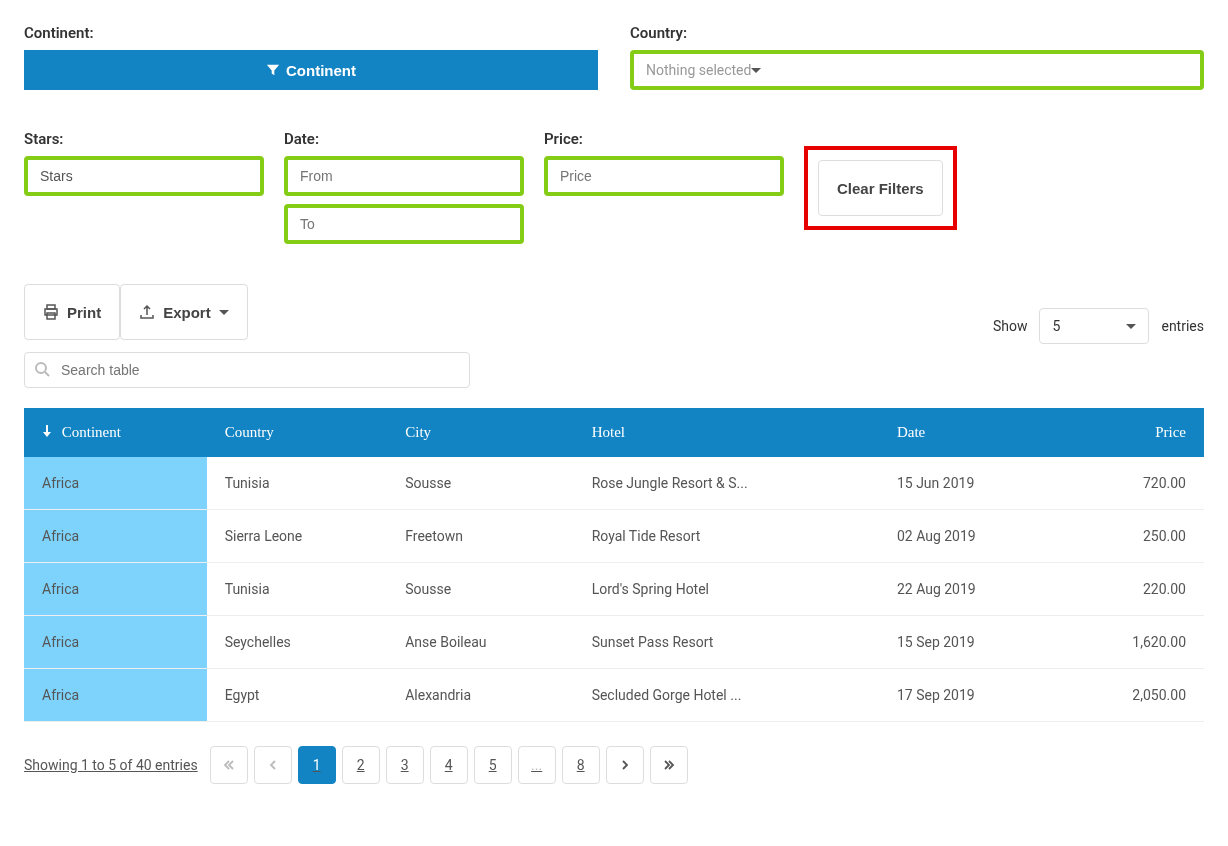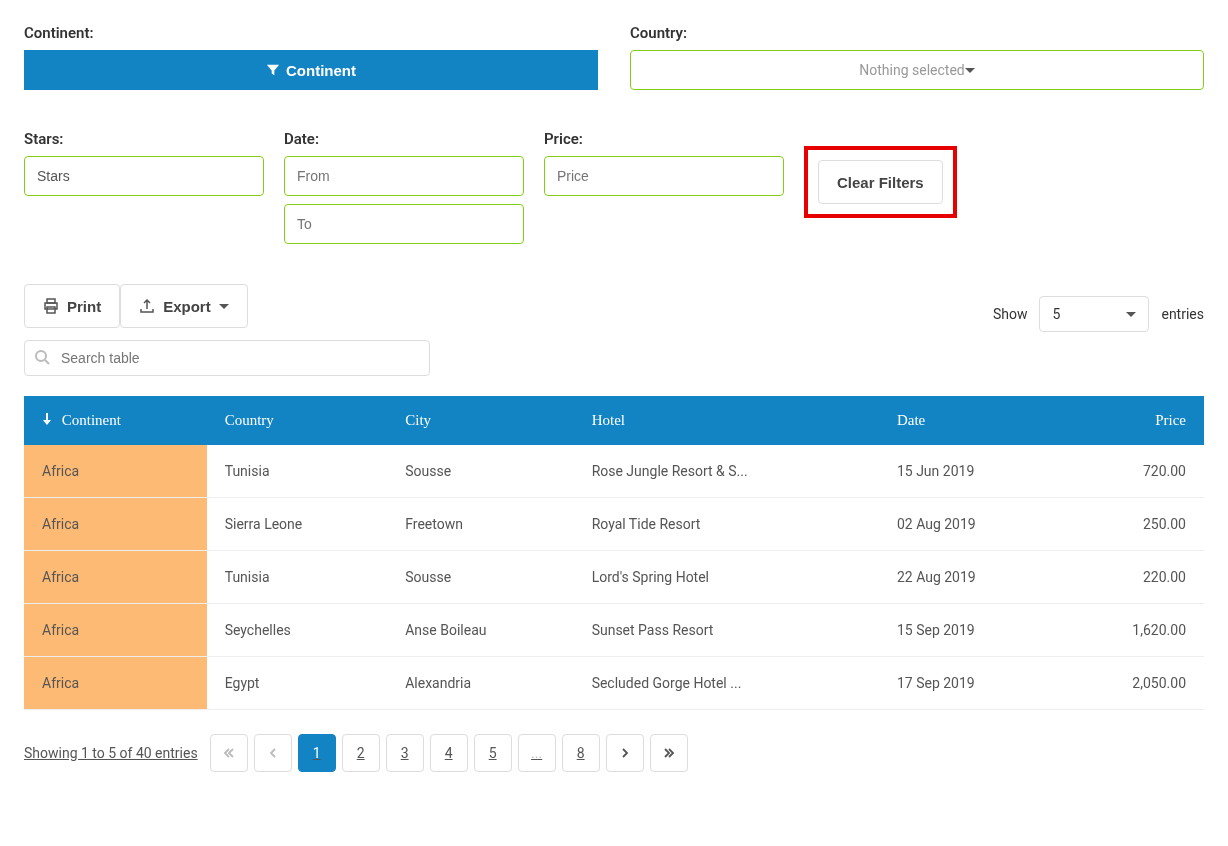--- a/index.html
+++ b/index.html
@@ -21,29 +21,29 @@
     width: 100%;
     font-weight: 600;
     display: flex;
     align-items: center;
     justify-content: center;
     gap: 6px;
     cursor: pointer;
     font-size: 15px;
   }
   .select-box, .input-box {
-    border: 1px solid #84cc16;
+    border: 4px solid #84cc16;
     border-radius: 4px;
     height: 40px;
     width: 100%;
     padding: 0 12px;
     background: #fff;
     display: flex;
     align-items: center;
-    justify-content: center;
+    justify-content: flex-start;
     cursor: pointer;
     color: #555;
   }
   .select-box .placeholder { color: #999; }
   .input-box input {
     border: none;
     outline: none;
     width: 100%;
     height: 100%;
     font-size: 14px;
@@ -56,37 +56,37 @@
     border-right: 5px solid transparent;
     border-top: 5px solid #555;
   }
   .filters-row2 { display: flex; gap: 20px; margin-top: 40px; margin-bottom: 24px; align-items: flex-start; }
   .filter-group-stack .input-box + .input-box { margin-top: 8px; }
   .highlight-red { border: 4px solid #e60000; padding: 10px; display: inline-block; }
   .btn-light {
     background: #fff;
     border: 1px solid #ddd;
     border-radius: 4px;
-    height: 44px;
+    height: 56px;
     padding: 0 18px;
     font-weight: 600;
     color: #444;
     cursor: pointer;
     font-size: 15px;
     display: flex;
     align-items: center;
     gap: 8px;
   }
   .toolbar { display: flex; margin-top: 40px; margin-bottom: 12px; }
   .search-wrap { position: relative; display: inline-block; margin-bottom: 12px; }
   .search-wrap input {
     border: 1px solid #ddd;
     border-radius: 4px;
     height: 36px;
-    width: 406px;
+    width: 446px;
     padding: 0 12px 0 36px;
     font-size: 14px;
     color: #999;
   }
   .search-wrap svg { position: absolute; left: 10px; top: 9px; }
   .table-controls-right {
     display: flex;
     align-items: center;
     gap: 12px;
     float: right;
@@ -103,21 +103,21 @@
     align-items: center;
     justify-content: space-between;
     background: #fff;
     cursor: pointer;
   }
   table { width: 100%; border-collapse: collapse; margin-top: 8px; }
   thead { background: #1283c3; color: #fff; }
   thead th { text-align: left; padding: 16px 18px; font-weight: 400; font-family: Georgia, serif; font-size: 15px; }
   thead th:last-child { text-align: right; }
   tbody td { padding: 18px; color: #555; border-bottom: 1px solid #eee; font-size: 14px; }
-  tbody td:first-child { background: #fdba74; }
+  tbody td:first-child { background: #7dd3fc; }
   tbody td:last-child { text-align: right; }
   .sort-icon { margin-right: 6px; }
   .footer-row { display: flex; align-items: center; margin-top: 24px; color: #555; flex-wrap: wrap; gap: 12px; text-decoration: underline; }
   .pagination { display: flex; gap: 6px; }
   .page-btn {
     min-width: 38px;
     height: 38px;
     border: 1px solid #ddd;
     border-radius: 4px;
     background: #fff;

